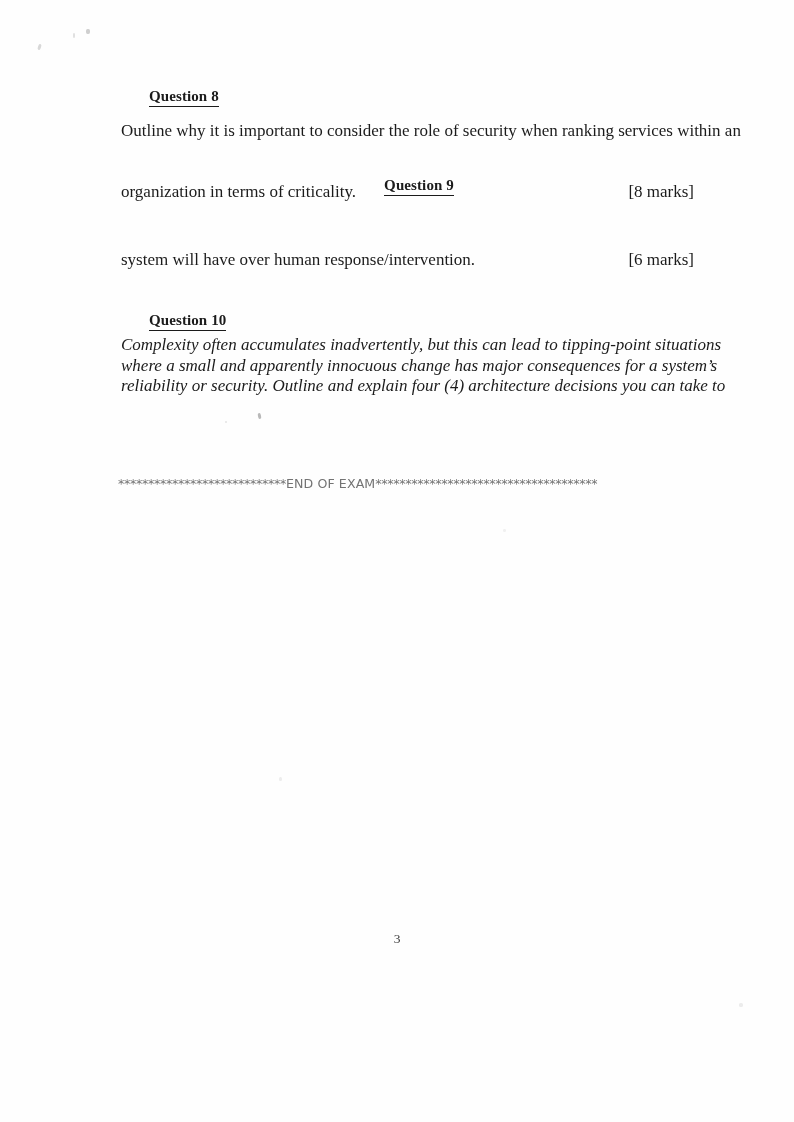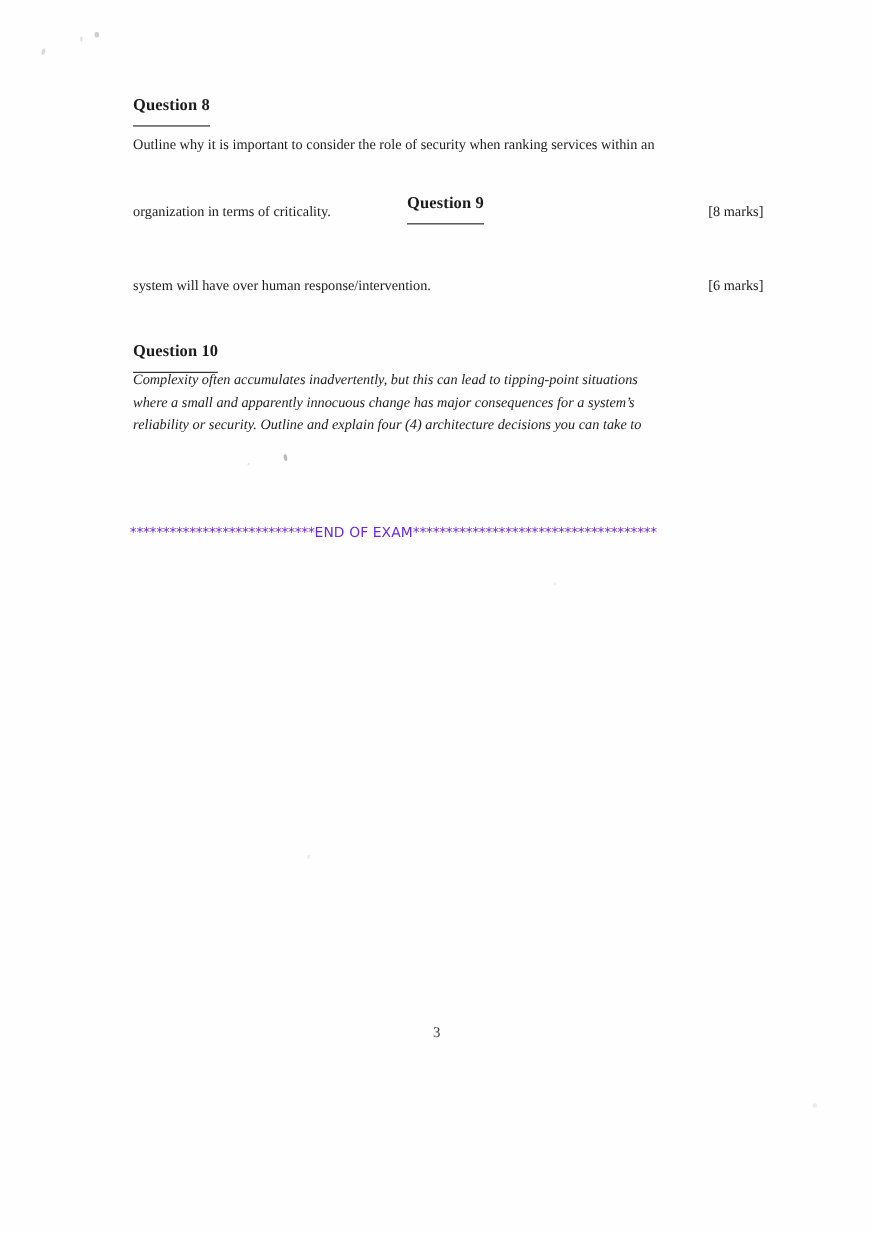--- a/index.html
+++ b/index.html
@@ -47,25 +47,26 @@
   .q-heading {
     font-size: 15px;
     font-weight: bold;
     letter-spacing: 0.1px;
     margin: 0;
     display: block;
   }
   .q-heading span.txt {
     display: inline-block;
     border-bottom: 1.6px solid #1b1b1b;
-    padding-bottom: 9px;
+    padding-bottom: 1px;
+    margin-left: 28px;
   }
 
   .q-body {
-    font-size: 13px;
+    font-size: 17px;
     line-height: 20.5px;
     margin: 0;
     text-align: left;
     position: relative;
   }
 
   .q-body .line {
     display: block;
     white-space: pre;
   }
@@ -97,21 +98,21 @@
 
   
   .end-banner {
     position: absolute;
     left: 118px;
     top: 476px;
     width: 580px;
     font-family: "DejaVu Sans", "Liberation Sans", sans-serif;
     font-size: 12.6px;
     letter-spacing: -0.15px;
-    color: #6d28d9;
+    color: #737373;
     white-space: pre;
     line-height: 15px;
   }
   .end-banner .stars {
     letter-spacing: -0.3px;
   }
   .end-banner .label {
     letter-spacing: 0.1px;
   }
 

